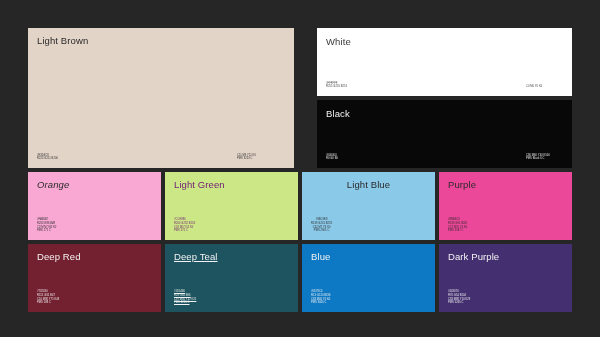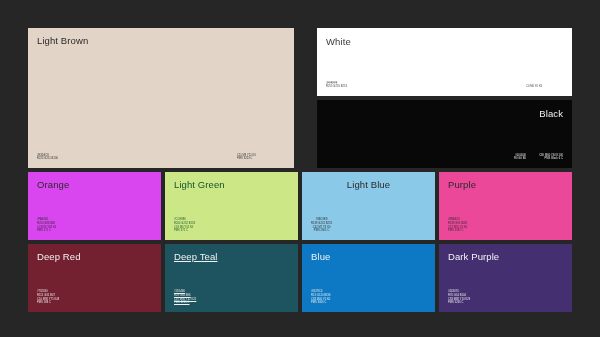--- a/index.html
+++ b/index.html
@@ -83,21 +83,21 @@
   .spec-line {
     font-size:2.6px;
     line-height:1.42;
     letter-spacing:.08px;
     white-space:nowrap;
     font-family:"Liberation Sans", sans-serif;
   }
 
   
   .sw-white { height:96px; }
-  .sw-black { flex:1;text-align:right; }
+  .sw-black { flex:1; }
 
   .sw-white .sw-title { padding-top:1px; }
   .sw-black .sw-title { padding-top:1px; }
 </style>
 </head>
 <body style="background: rgb(38, 38, 38);">
 
 <div id="palette-sheet">
 
   <div class="row-top">
@@ -146,32 +146,32 @@
             <div class="spec-line">PMS Black 6 C</div>
           </div>
         </div>
       </div>
 
     </div>
   </div>
 
   <div id="grid-rows-host" style="display: flex; flex-direction: column; gap: 4px; flex: 1 1 0%;">
       <div class="row-grid">
-        <div class="swatch" style="background: #d946ef; color: rgb(42, 42, 42);">
+        <div class="swatch" style="background: #f9a8d4; color: rgb(42, 42, 42); font-style: italic;">
           <div class="sw-title">Orange</div>
           <div class="sw-specs">
             <div class="spec-col">
               <div class="spec-line">#FA5630</div>
               <div class="spec-line">R250 G86 B48</div>
               <div class="spec-line">C0 M74 Y82 K0</div>
               <div class="spec-line">PMS 171 C</div>
             </div>
           </div>
         </div>
-        <div class="swatch" style="background: rgb(204, 232, 134); color: #14532d;">
+        <div class="swatch" style="background: rgb(204, 232, 134); color: #701a75;">
           <div class="sw-title">Light Green</div>
           <div class="sw-specs">
             <div class="spec-col">
               <div class="spec-line">#CCE886</div>
               <div class="spec-line">R204 G232 B134</div>
               <div class="spec-line">C18 M0 Y52 K0</div>
               <div class="spec-line">PMS 372 C</div>
             </div>
           </div>
         </div>

